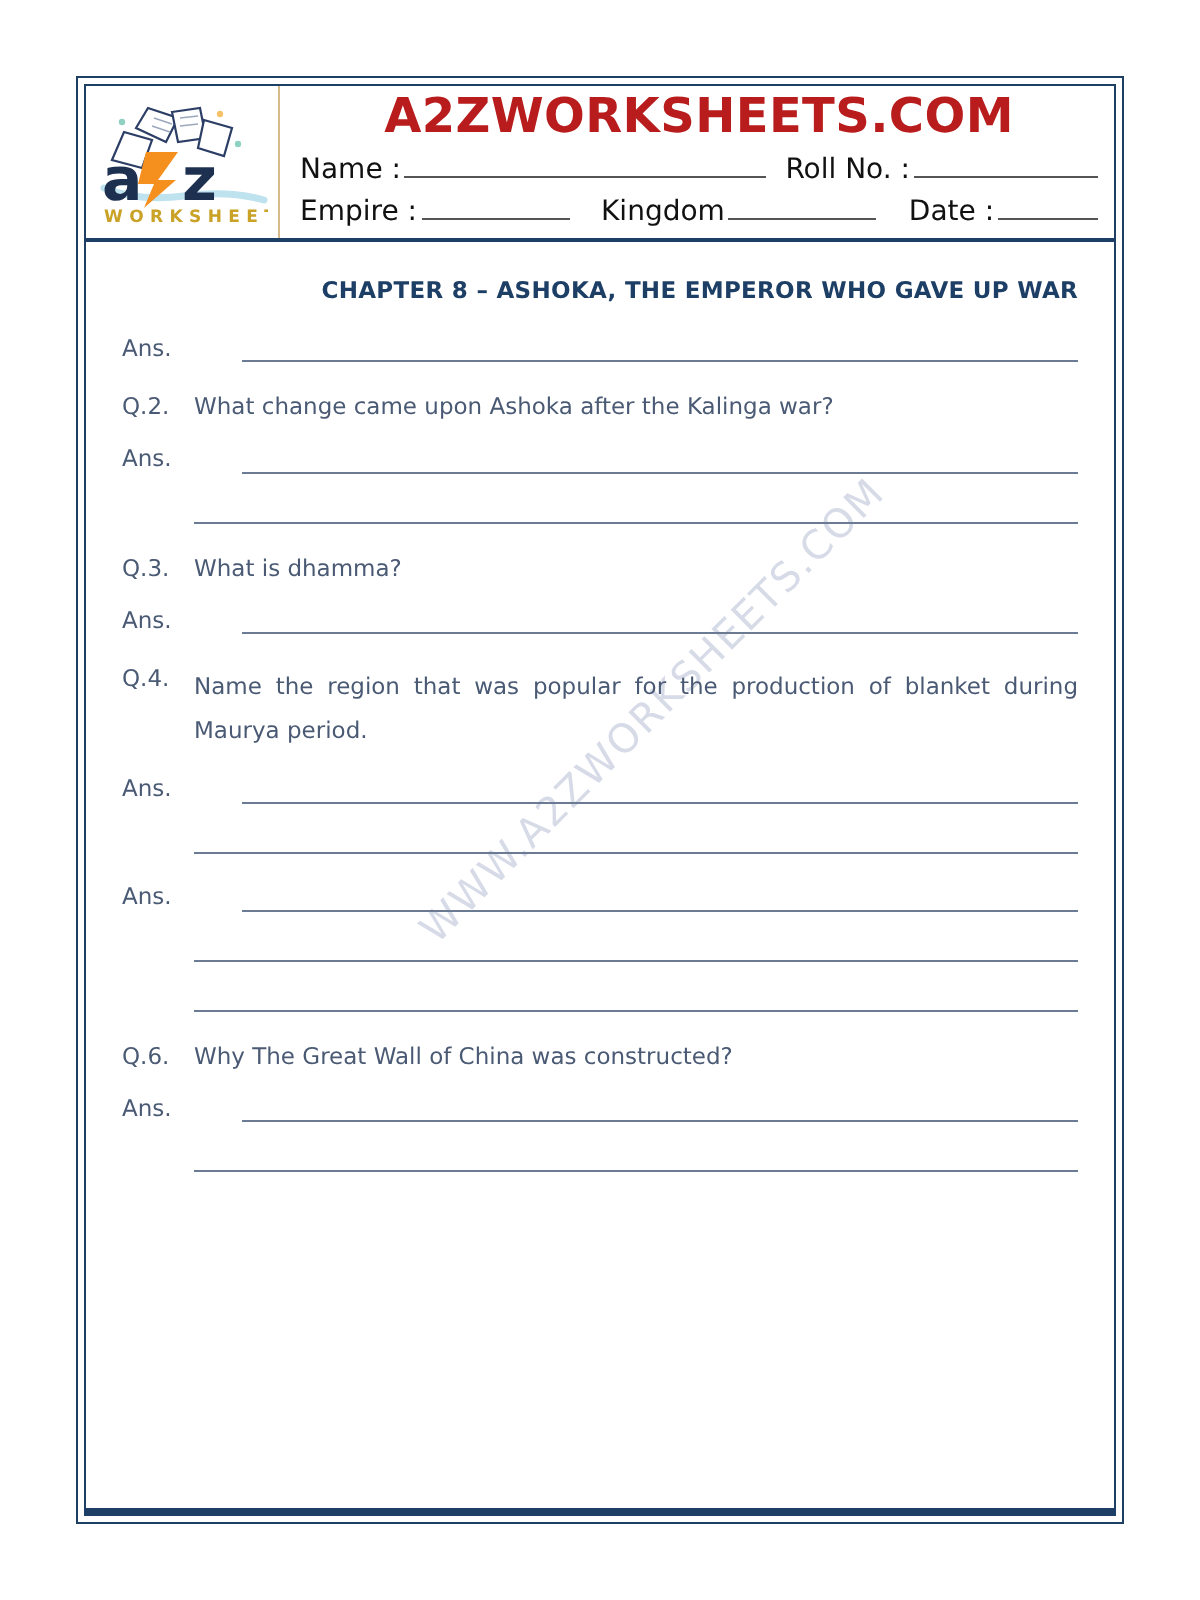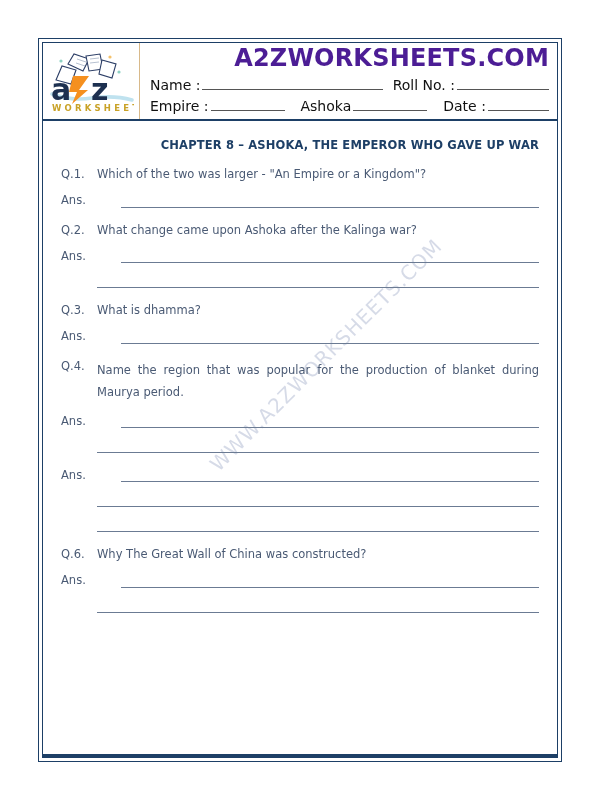--- a/index.html
+++ b/index.html
@@ -90,22 +90,22 @@
     display: flex;
     flex-direction: column;
     justify-content: flex-start;
     padding: 2px 8px 0 10px;
     box-sizing: border-box;
   }
   .brand-title {
     font-family: "DejaVu Sans", sans-serif;
     font-size: 24px;
     font-weight: bold;
-    color: #4c1d95;
-    text-align: right;
+    color: #b91c1c;
+    text-align: center;
     letter-spacing: .2px;
     line-height: 1.05;
     margin-top: 1px;
   }
   .field-row {
     display: flex;
     align-items: baseline;
     font-size: 14px;
     color: #111;
     margin-top: 6px;
@@ -235,37 +235,33 @@
         <div class="field-row">
           <span class="fld-label">Name :</span>
           <span class="fld-line grow"></span>
           <span class="fld-label" style="margin-left:10px;">Roll No. :</span>
           <span class="fld-line" style="width:92px;"></span>
         </div>
 
         <div class="field-row second">
           <span class="fld-label">Empire :</span>
           <span class="fld-line" style="width:74px;"></span>
-          <span class="fld-label" style="margin-left:16px;">Ashoka</span>
+          <span class="fld-label" style="margin-left:16px;">Kingdom</span>
           <span class="fld-line" style="width:74px;"></span>
           <span class="fld-label" style="margin-left:16px;">Date :</span>
           <span class="fld-line grow"></span>
         </div>
       </div>
     </div>
 
     <div class="sheet-body">
 
       <div class="chapter-title">CHAPTER 8 –  ASHOKA, THE EMPEROR WHO GAVE UP WAR</div>
 
       <div class="q-block">
-        <div class="q-row">
-          <span class="q-num">Q.1.</span>
-          <span class="q-text">Which of the two was larger - "An Empire or a Kingdom"?</span>
-        </div>
         <div class="ans-row">
           <span class="ans-label">Ans.</span>
           <span class="ans-line"></span>
         </div>
         <div class="q-gap"></div>
       </div>
 
       <div class="q-block">
         <div class="q-row">
           <span class="q-num">Q.2.</span>

